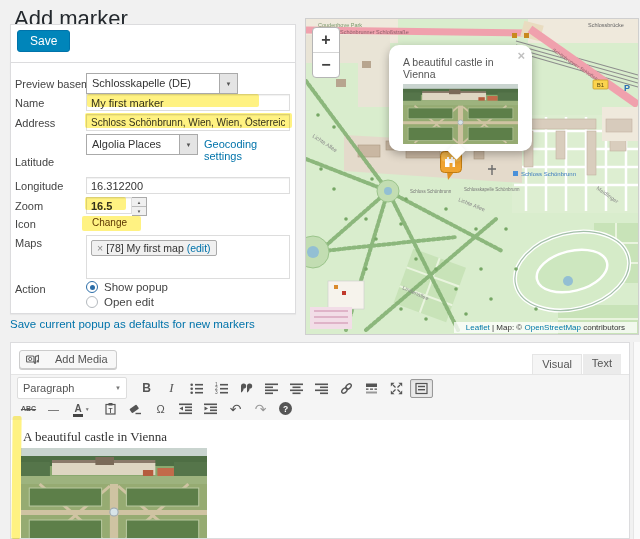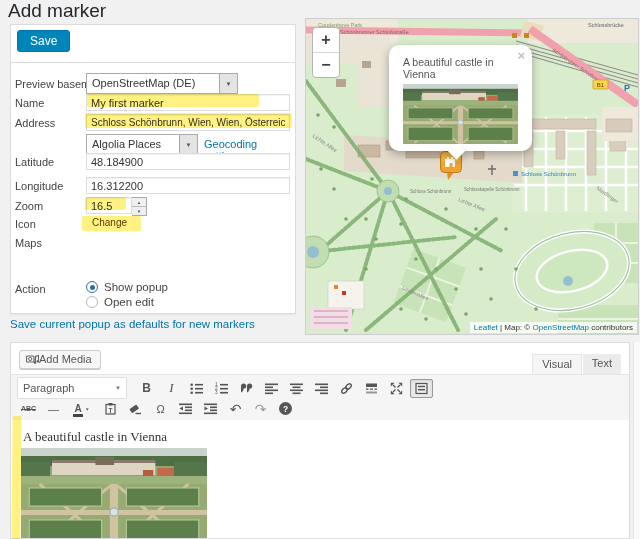--- a/index.html
+++ b/index.html
@@ -1,20 +1,20 @@
 <!DOCTYPE html>
 <html><head>
 <meta charset="utf-8">
 <style>
   html,body{margin:0;padding:0;width:640px;height:539px;overflow:hidden;background:#f1f1f1;
     font-family:"Liberation Sans",sans-serif;-webkit-font-smoothing:antialiased;}
   #stage{position:relative;width:640px;height:539px;}
   
   .panel{position:absolute;background:#fff;border:1px solid #dcdcde;box-shadow:0 1px 1px rgba(0,0,0,.04);box-sizing:border-box;}
-  h1.pt{position:absolute;left:8px;top:0px;margin:0;font-size:19px;font-weight:400;color:#23282d;}
+  h1.pt{position:absolute;left:8px;top:0px;margin:6px;font-size:22px;font-weight:400;color:#23282d;}
   .btn-primary{position:absolute;left:6px;top:5px;background:#0085ba;border:1px solid #0073aa;color:#fff;
     font-size:12px;padding:3px 12px;border-radius:3px;font-family:inherit;cursor:pointer;}
   
   .flabel{position:absolute;left:4px;font-size:11px;color:#444;}
   .inp{position:absolute;left:75px;width:204px;height:17px;border:1px solid #ddd;background:#fff;
     font-size:11px;color:#333;padding:0 4px;box-sizing:border-box;font-family:inherit;box-shadow:inset 0 1px 1px rgba(0,0,0,.06);}
   .wsel{position:absolute;left:75px;height:21px;background:#fff;border:1px solid #aaa;box-sizing:border-box;cursor:pointer;}
   .wsel .txt{display:block;font-size:11px;color:#333;padding:3px 22px 0 5px;white-space:nowrap;overflow:hidden;}
   .wsel .arrow{position:absolute;right:0;top:0;bottom:0;width:17px;background:#e4e4e4;border-left:1px solid #aaa;
     color:#555;font-size:6px;display:flex;align-items:center;justify-content:center;}
@@ -42,27 +42,27 @@
   .lz div{height:24px;display:flex;align-items:center;justify-content:center;font-size:16px;font-weight:bold;color:#404040;cursor:pointer;}
   .lz div:first-child{border-bottom:1px solid #d5d5d5;}
   .popup{position:absolute;left:83px;top:26px;width:143px;height:106px;background:#fff;border-radius:10px;
     box-shadow:0 3px 10px rgba(0,0,0,.3);}
   .popup .tail{position:absolute;left:61px;bottom:-6px;width:13px;height:13px;background:#fff;transform:rotate(45deg);
     box-shadow:3px 3px 6px rgba(0,0,0,.15);}
   .popup .ttl{margin:11px 12px 5px 14px;font-size:10.5px;color:#555;}
   .popup .close{position:absolute;right:7px;top:4px;font-size:13px;font-weight:bold;color:#c0c0c0;cursor:pointer;line-height:1;}
   .popup svg.photo{position:absolute;left:14px;top:39px;}
   .marker{position:absolute;left:134px;top:132px;width:22px;height:30px;cursor:pointer;}
-  .attr{position:absolute;right:1px;bottom:1px;background:rgba(255,255,255,.75);font-size:8px;color:#333;padding:1px 4px;white-space:nowrap;}
+  .attr{position:absolute;right:1px;bottom:1px;background:rgba(255,255,255,.75);font-size:8px;color:#333;padding:1px 12px;white-space:nowrap;}
   .attr .lk{color:#0078a8;}
   
   #editor{position:absolute;left:10px;top:342px;width:620px;height:197px;background:#fff;border:1px solid #dcdcde;
     box-sizing:border-box;overflow:hidden;}
   .media-btn{position:absolute;left:8px;top:7px;background:#f7f7f7;border:1px solid #ccc;border-radius:3px;color:#555;
-    font-size:11px;padding:2px 8px 3px 6px;font-family:inherit;cursor:pointer;display:flex;align-items:center;gap:0;box-shadow:0 1px 0 #ccc;}
+    font-size:11px;padding:2px 8px 3px 6px;font-family:inherit;cursor:pointer;display:flex;align-items:center;gap:16px;box-shadow:0 1px 0 #ccc;}
   .etab{position:absolute;top:11px;height:20px;box-sizing:border-box;font-size:11px;color:#555;padding:3px 9px 0;cursor:pointer;}
   .etab.on{background:#f5f5f5;border:1px solid #e5e5e5;border-bottom:none;right:47px;}
   .etab.off{background:#ebebeb;right:8px;}
   .mce-bar{position:absolute;left:0px;right:0px;top:31px;height:45px;background:#f5f5f5;
     border-top:1px solid #e5e5e5;border-bottom:1px solid #0f172a;}
   .mrow{position:absolute;left:6px;display:flex;align-items:center;gap:2px;}
   .mrow.r1{top:2px;} .mrow.r2{top:24px;}
   .mce-btn{width:23px;height:19px;display:inline-flex;align-items:center;justify-content:center;color:#555;
     font-size:11px;background:transparent;border:1px solid transparent;border-radius:2px;cursor:pointer;padding:0;font-family:inherit;}
   .mce-btn.pressed{border-color:#999;background:#ebebeb;box-shadow:inset 0 1px 3px rgba(0,0,0,.1);}
@@ -118,53 +118,55 @@
 
   <h1 class="pt">Add marker</h1>
 
   <div class="panel" style="left:10px;top:24px;width:286px;height:49px;">
     <button class="btn-primary">Save</button>
   </div>
 
   <div class="panel" style="left:10px;top:62px;width:286px;height:252px;">
     <span class="flabel" style="top:15px">Preview basemap</span>
     <div class="wsel" style="top:10px;width:152px;">
-      <span class="txt">OpenStreetMap (DE)</span>
+      <span class="txt">Schlosskapelle (DE)</span>
       <span class="arrow">▼</span>
     </div>
 
     <span class="flabel" style="top:34px">Name</span>
     <input class="inp" style="top: 31px;" value="My first marker">
 
     <span class="flabel" style="top:54px">Address</span>
     <input class="inp" style="top: 51px; font-size: 10px;" value="Schloss Schönbrunn, Wien, Wien, Österreich">
 
     <div class="wsel" style="top:71px;width:112px;">
       <span class="txt">Algolia Places</span>
       <span class="arrow">▼</span>
     </div>
     <a class="link" style="position:absolute;left:193px;top:75px;font-size:11px;">Geocoding settings</a>
 
     <span class="flabel" style="top:93px">Latitude</span>
-    <input class="inp" style="top: 90px;" value="48.184900">
 
     <span class="flabel" style="top:117px">Longitude</span>
     <input class="inp" style="top: 114px;" value="16.312200">
 
     <span class="flabel" style="top:137px">Zoom</span>
-    <input class="inp" style="top: 134px; width: 46px;" value="16.5">
+    <input class="inp" style="top: 134px; width: 46px; font-weight: bold;" value="16.5">
     <div class="spin" style="top:134px;">
         <span>▲</span>
         <span>▼</span>
       </div>
 
     <span class="flabel" style="top:155px">Icon</span>
     <button class="changebtn" style="top:153px">Change</button>
 
     <span class="flabel" style="top:174px">Maps</span>
+    <div class="mapsbox" style="top:172px">
+      <span class="mtag"><span class="x">×</span><span>[78] My first map</span> <a class="link">(edit)</a></span>
+    </div>
 
     <span class="flabel" style="top:220px">Action</span>
     <div class="radiorow" style="top:218px">
       <span class="radio sel"></span><span>Show popup</span>
     </div>
     <div class="radiorow" style="top:233px">
       <span class="radio"></span><span>Open edit</span>
     </div>
   </div>
 

